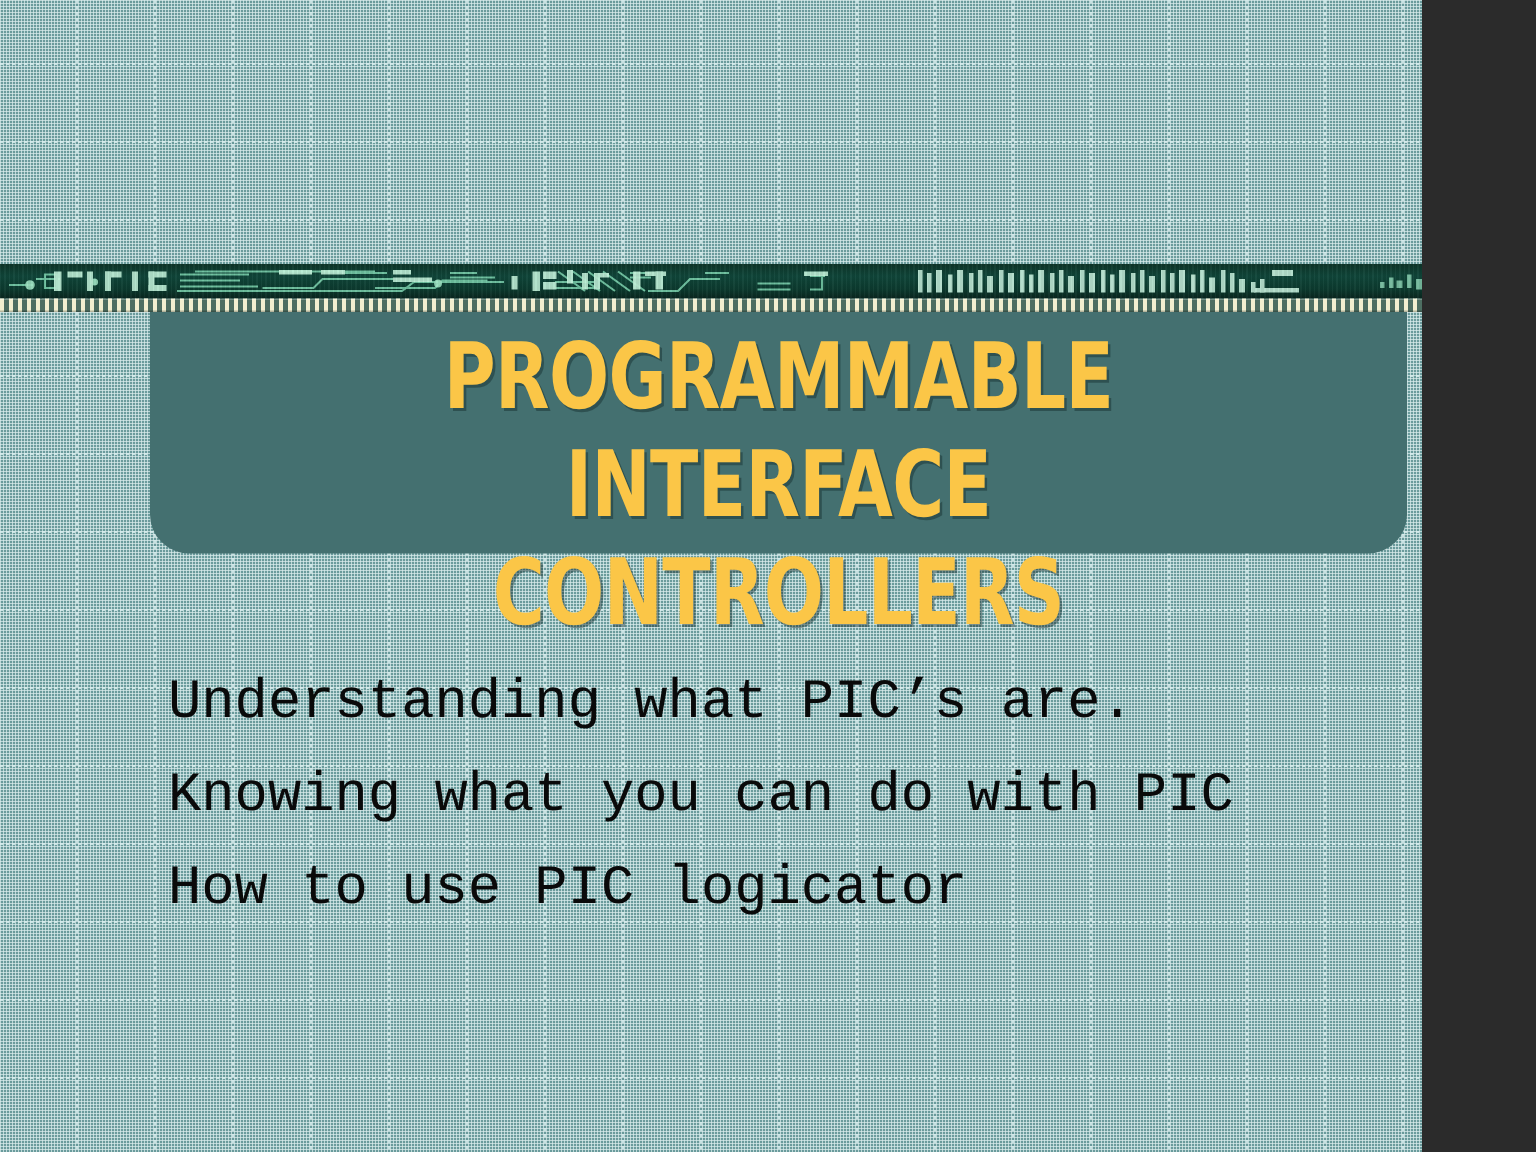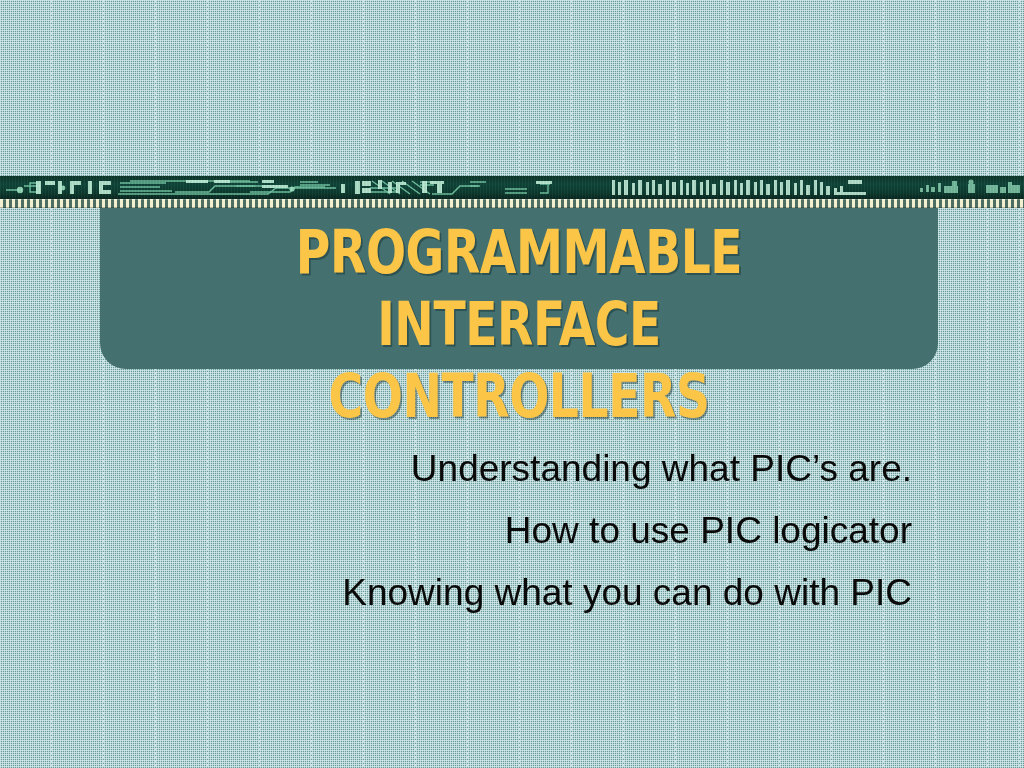--- a/index.html
+++ b/index.html
@@ -2,21 +2,21 @@
 <html><head>
 <meta charset="utf-8">
 <style>
   html, body {
     margin: 0;
     padding: 0;
     background: #2b2b2b;
   }
   #slide {
     position: relative;
-    width: 1024px;
+    width: 948px;
     height: 768px;
     overflow: hidden;
     background-color: #a16207;
     font-family: "Liberation Sans", sans-serif;
   }
 
   
   #grid-bg {
     position: absolute;
     left: 0; top: 0;
@@ -112,23 +112,23 @@
     white-space: pre-line;
   }
 
   
   #body-block {
     position: absolute;
     left: 112px;
     top: 438px;
     width: 800px;
     z-index: 5;
-    text-align: right;
+    text-align: left;
     color: #0a0a0a;
-    font-family: Liberation Sans, sans-serif;
+    font-family: Liberation Mono, monospace;
     font-size: 37px;
     line-height: 62px;
     font-weight: 400;
   }
   #body-block .line { display: block; }
 </style>
 </head>
 <body>
 
 <div id="slide">
@@ -286,17 +286,17 @@
       </svg>
     </div>
     <div class="pcb-fingers"></div>
   </div>
 
   <div id="title-text">PROGRAMMABLE INTERFACE
 CONTROLLERS</div>
 
   <div id="body-block">
     <span class="line">Understanding what PIC’s are.</span>
+    <span class="line">Knowing what you can do with PIC</span>
     <span class="line">How to use PIC logicator</span>
-    <span class="line">Knowing what you can do with PIC</span>
   </div>
 
 </div>
 
 </body></html>

